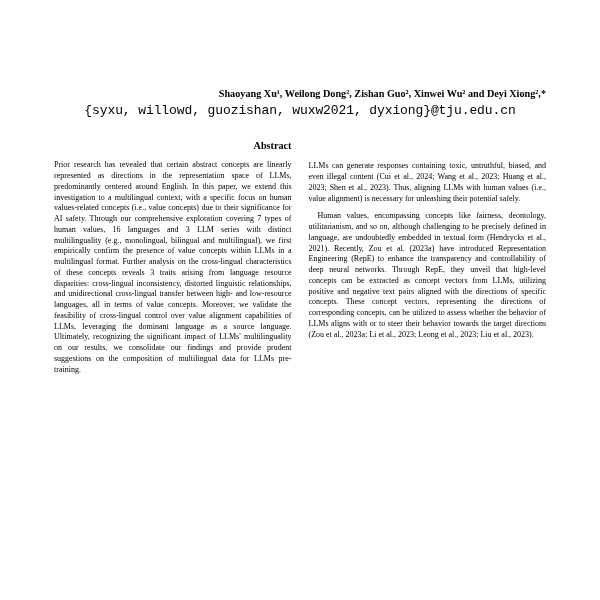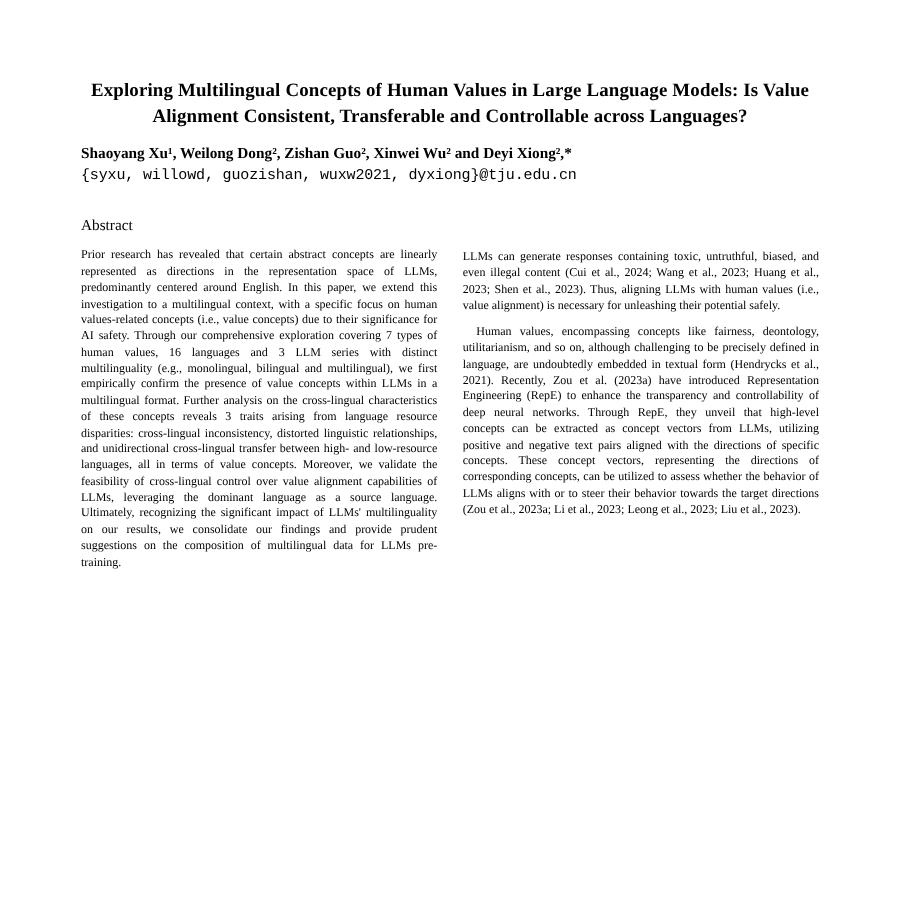--- a/index.html
+++ b/index.html
@@ -23,51 +23,51 @@
   }
   .title {
     font-size: 12.6px;
     font-weight: bold;
     text-align: center;
     line-height: 1.32;
     letter-spacing: 0.1px;
     margin: 0 2px 0 2px;
   }
   .authors {
-    margin-top: 11px;
-    text-align: left;
+    margin-top: 35px;
+    text-align: right;
     font-size: 10.2px;
     font-weight: bold;
     line-height: 1.3;
   }
   .affil {
     text-align: center;
     font-size: 7.7px;
     line-height: 1.42;
     margin-top: 3px;
   }
   .email {
-    text-align: left;
+    text-align: center;
     font-family: "Liberation Mono", monospace;
-    font-size: 10px;
+    font-size: 13px;
     margin-top: 3px;
     letter-spacing: -0.1px;
   }
   .columns {
     margin-top: 22px;
     display: flex;
     gap: 17px;
   }
   .col {
     width: 238px;
   }
   .abs-head {
-    text-align: left;
+    text-align: right;
     font-size: 10.2px;
-    font-weight: normal;
+    font-weight: bold;
     margin-bottom: 9px;
   }
   p.body {
     margin: 0 0 7px 0;
     font-size: 8.0px;
     line-height: 1.345;
     text-align: justify;
     text-justify: inter-word;
     hyphens: auto;
   }
@@ -76,21 +76,20 @@
   }
   .spacer-head {
     height: 21px;
   }
 </style>
 </head>
 <body>
 
 <div class="page">
 
-  <div class="title">Exploring Multilingual Concepts of Human Values in Large Language Models: Is Value Alignment Consistent, Transferable and Controllable across Languages?</div>
 
   <div class="authors">
     <span>Shaoyang Xu¹, Weilong Dong², Zishan Guo², Xinwei Wu²  and  Deyi Xiong²,*</span>
   </div>
 
 
   <div class="email">{syxu, willowd, guozishan, wuxw2021, dyxiong}@tju.edu.cn</div>
 
   <div class="columns">
 

